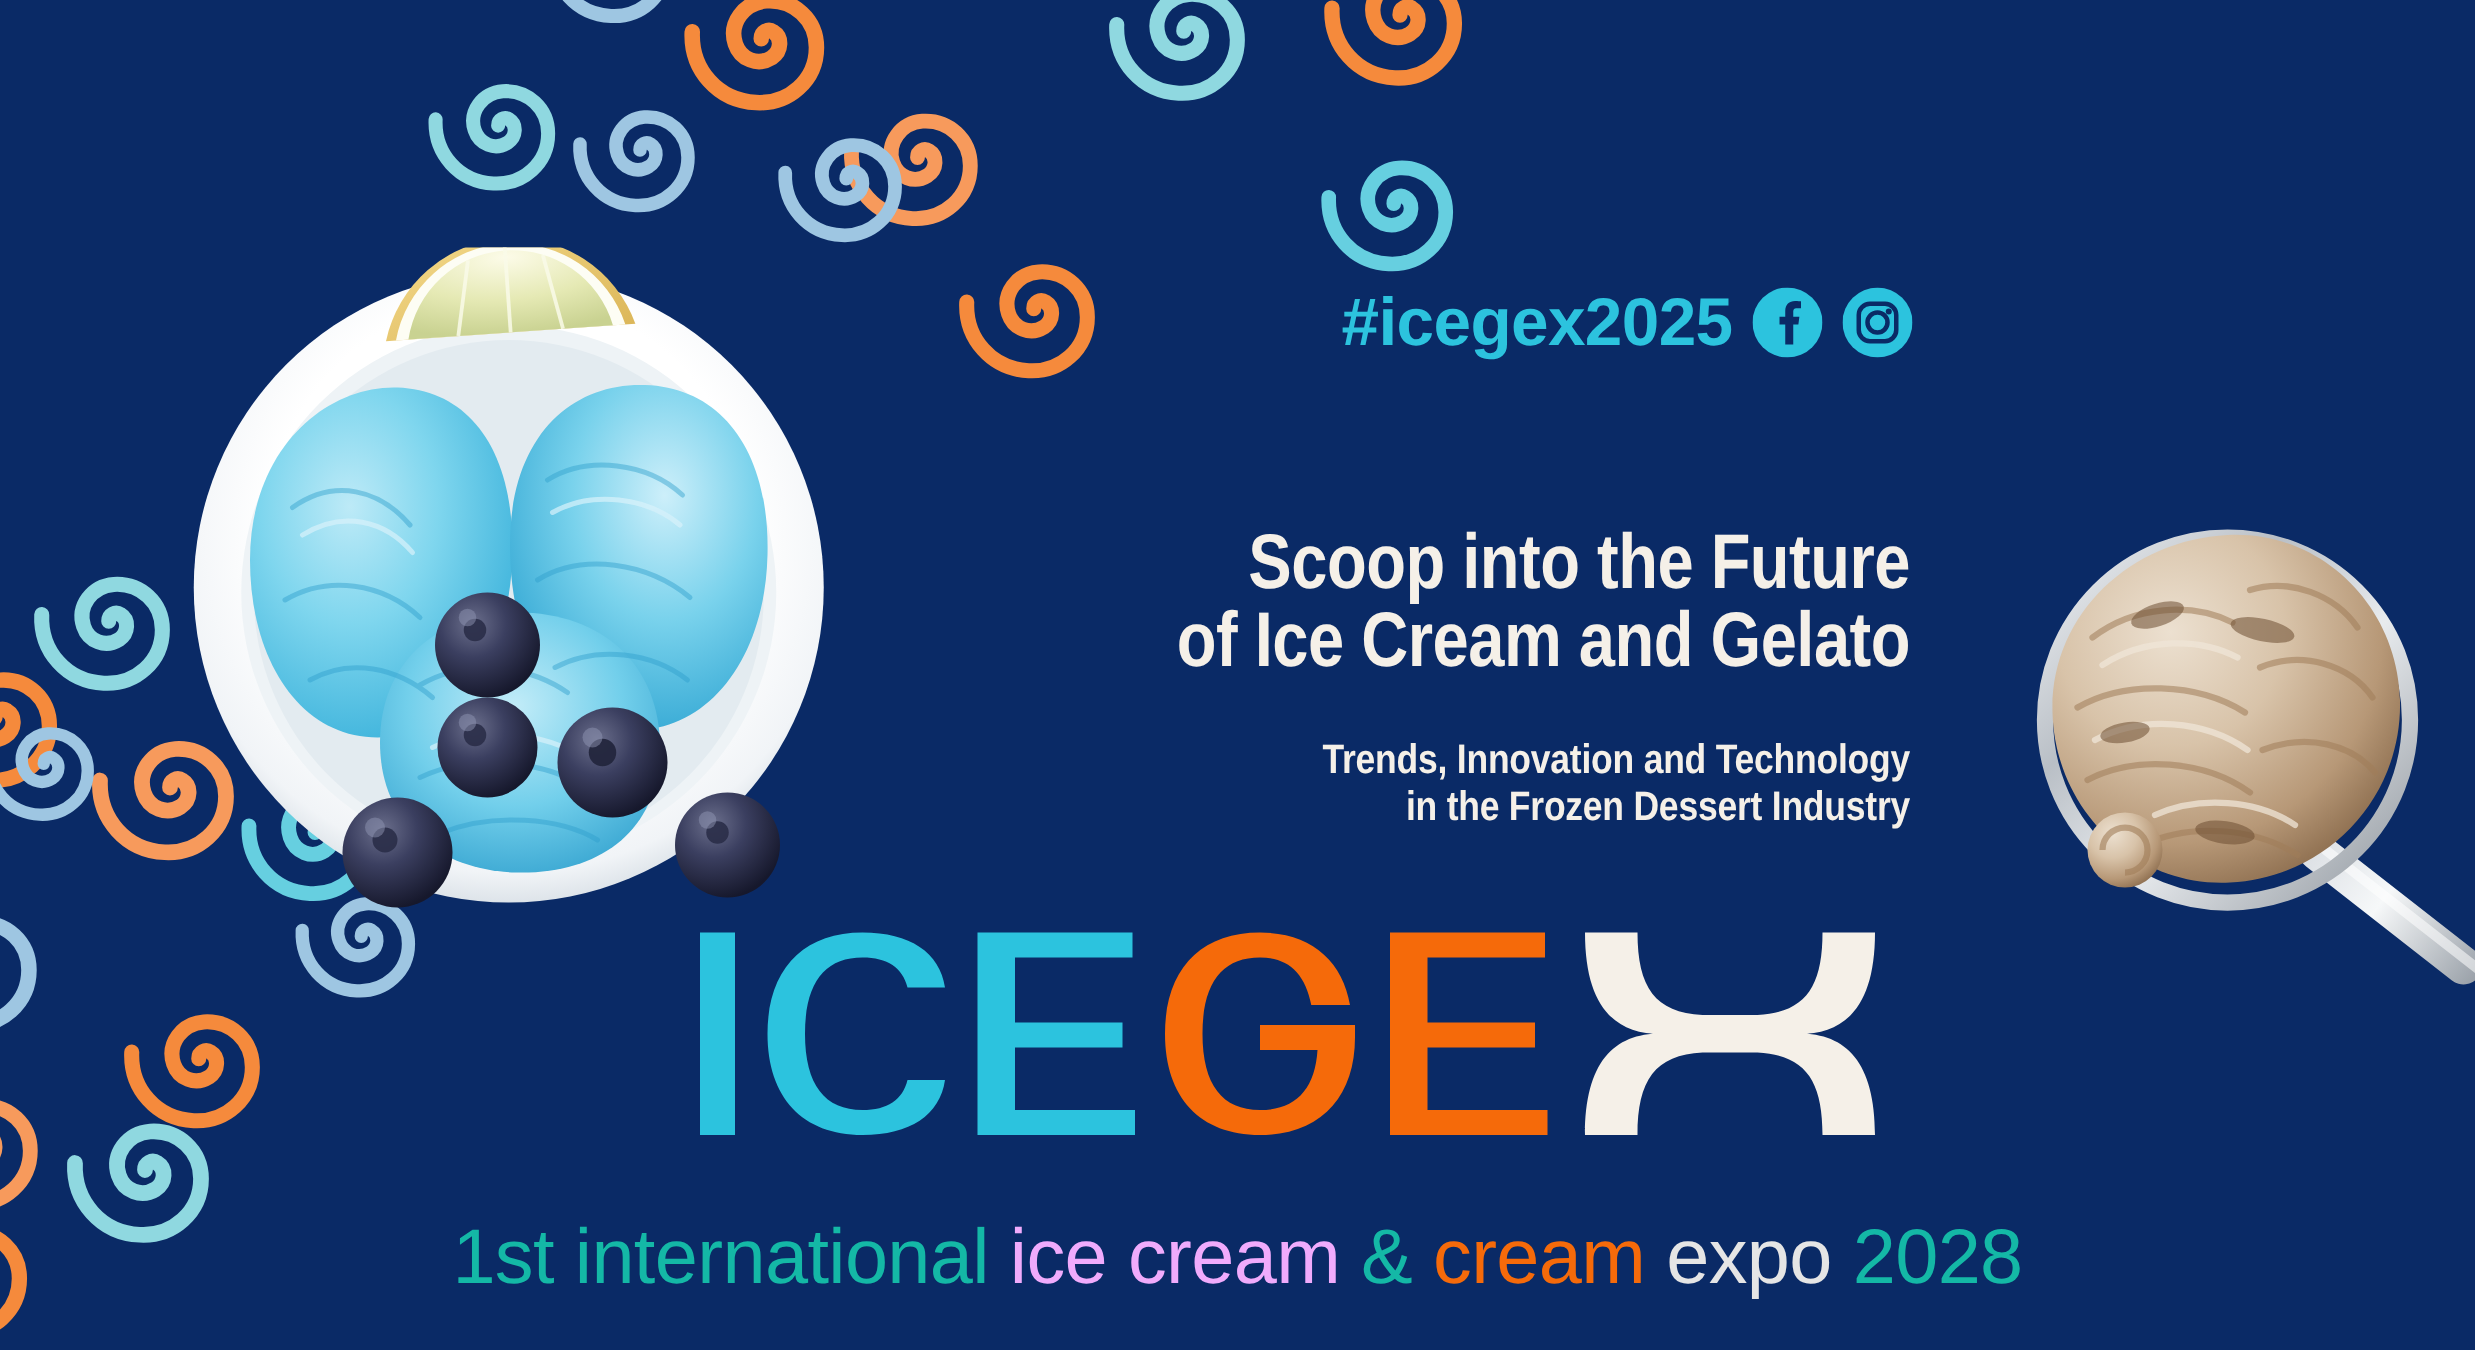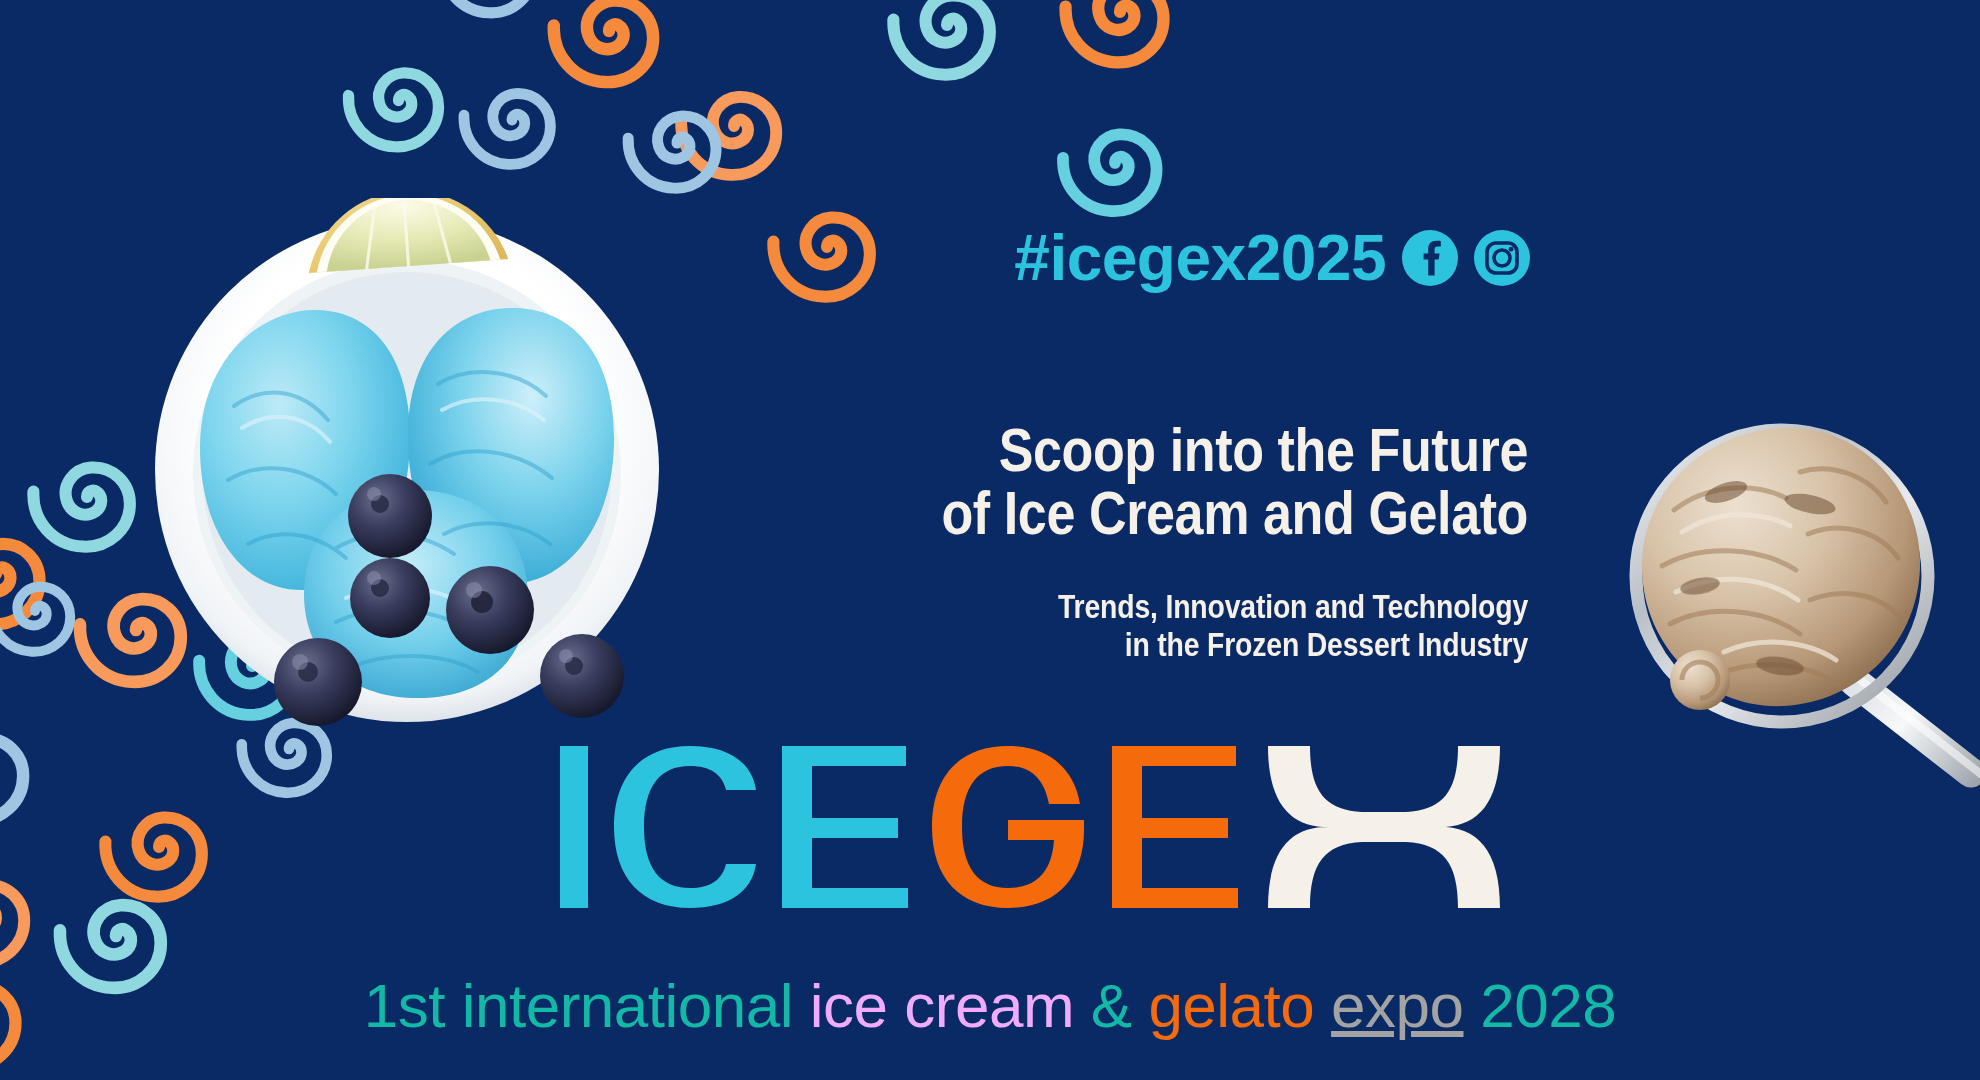--- a/index.html
+++ b/index.html
@@ -27,21 +27,21 @@
   }
   .scoop-photo svg{width:100%;height:100%;display:block;}
 
   
   .hashtag-row{
     position:absolute;right:450px;top:258px;
     display:flex;align-items:center;gap:16px;
     transform:translateY(-50%);
   }
   .hashtag-text{
-    color:#2cc3de;font-size:64px;font-weight:bold;letter-spacing:-0.5px;
+    color:#2cc3de;font-size:54px;font-weight:bold;letter-spacing:-0.5px;
     font-family:"Liberation Sans", sans-serif;white-space:nowrap;line-height:1;
   }
   .social-icon{width:56px;height:56px;display:block;flex:none;}
 
   
   .headline{
     position:absolute;right:452px;top:418px;width:700px;
     text-align:right;color:#f5f0e8;
     font-family:"Liberation Sans Narrow","Liberation Sans",sans-serif;
     font-weight:bold;font-size:62px;line-height:1.02;
@@ -71,21 +71,21 @@
   .tagline{
     position:absolute;left:0;right:0;top:975px;
     text-align:center;white-space:nowrap;
     font-family:"Liberation Sans", sans-serif;
     font-weight:normal;font-size:62px;line-height:1;
     letter-spacing:-0.5px;
   }
   .tg-white{color:#14b8a6;}
   .tg-cyan{color:#f0abfc;}
   .tg-orange{color:#f56a0a;}
-  .tg-lightblue{color:#a3a3a3;text-decoration:underline;}
+  .tg-lightblue{color:#e5e5e5;}
 </style>
 </head>
 <body>
 
 <div class="stage">
 
   <div class="spiral-layer">
     <svg viewBox="0 0 1980 1080" xmlns="http://www.w3.org/2000/svg">
       <defs>
 
@@ -339,16 +339,16 @@
         C902 122 888 102 850 100
         H806
         C768 102 754 122 754 166
         H712
         C712 104 738 82 780 85
         C738 88 712 66 712 4 Z" fill="#f5f0e8"></path>
     </svg>
   </div>
 
   <div class="tagline">
-    <span class="tg-white">1st international</span><span class="tg-white"> </span><span class="tg-cyan">ice cream</span><span class="tg-white"> </span><span class="tg-white">&amp;</span><span class="tg-white"> </span><span class="tg-orange">gelato</span><span class="tg-white"> </span><span class="tg-lightblue">expo</span><span class="tg-white"> </span><span class="tg-white">2028</span>
+    <span class="tg-white">1st international</span><span class="tg-white"> </span><span class="tg-cyan">ice cream</span><span class="tg-white"> </span><span class="tg-white">&amp;</span><span class="tg-white"> </span><span class="tg-orange">cream</span><span class="tg-white"> </span><span class="tg-lightblue">expo</span><span class="tg-white"> </span><span class="tg-white">2028</span>
   </div>
 
 </div>
 
 </body></html>

